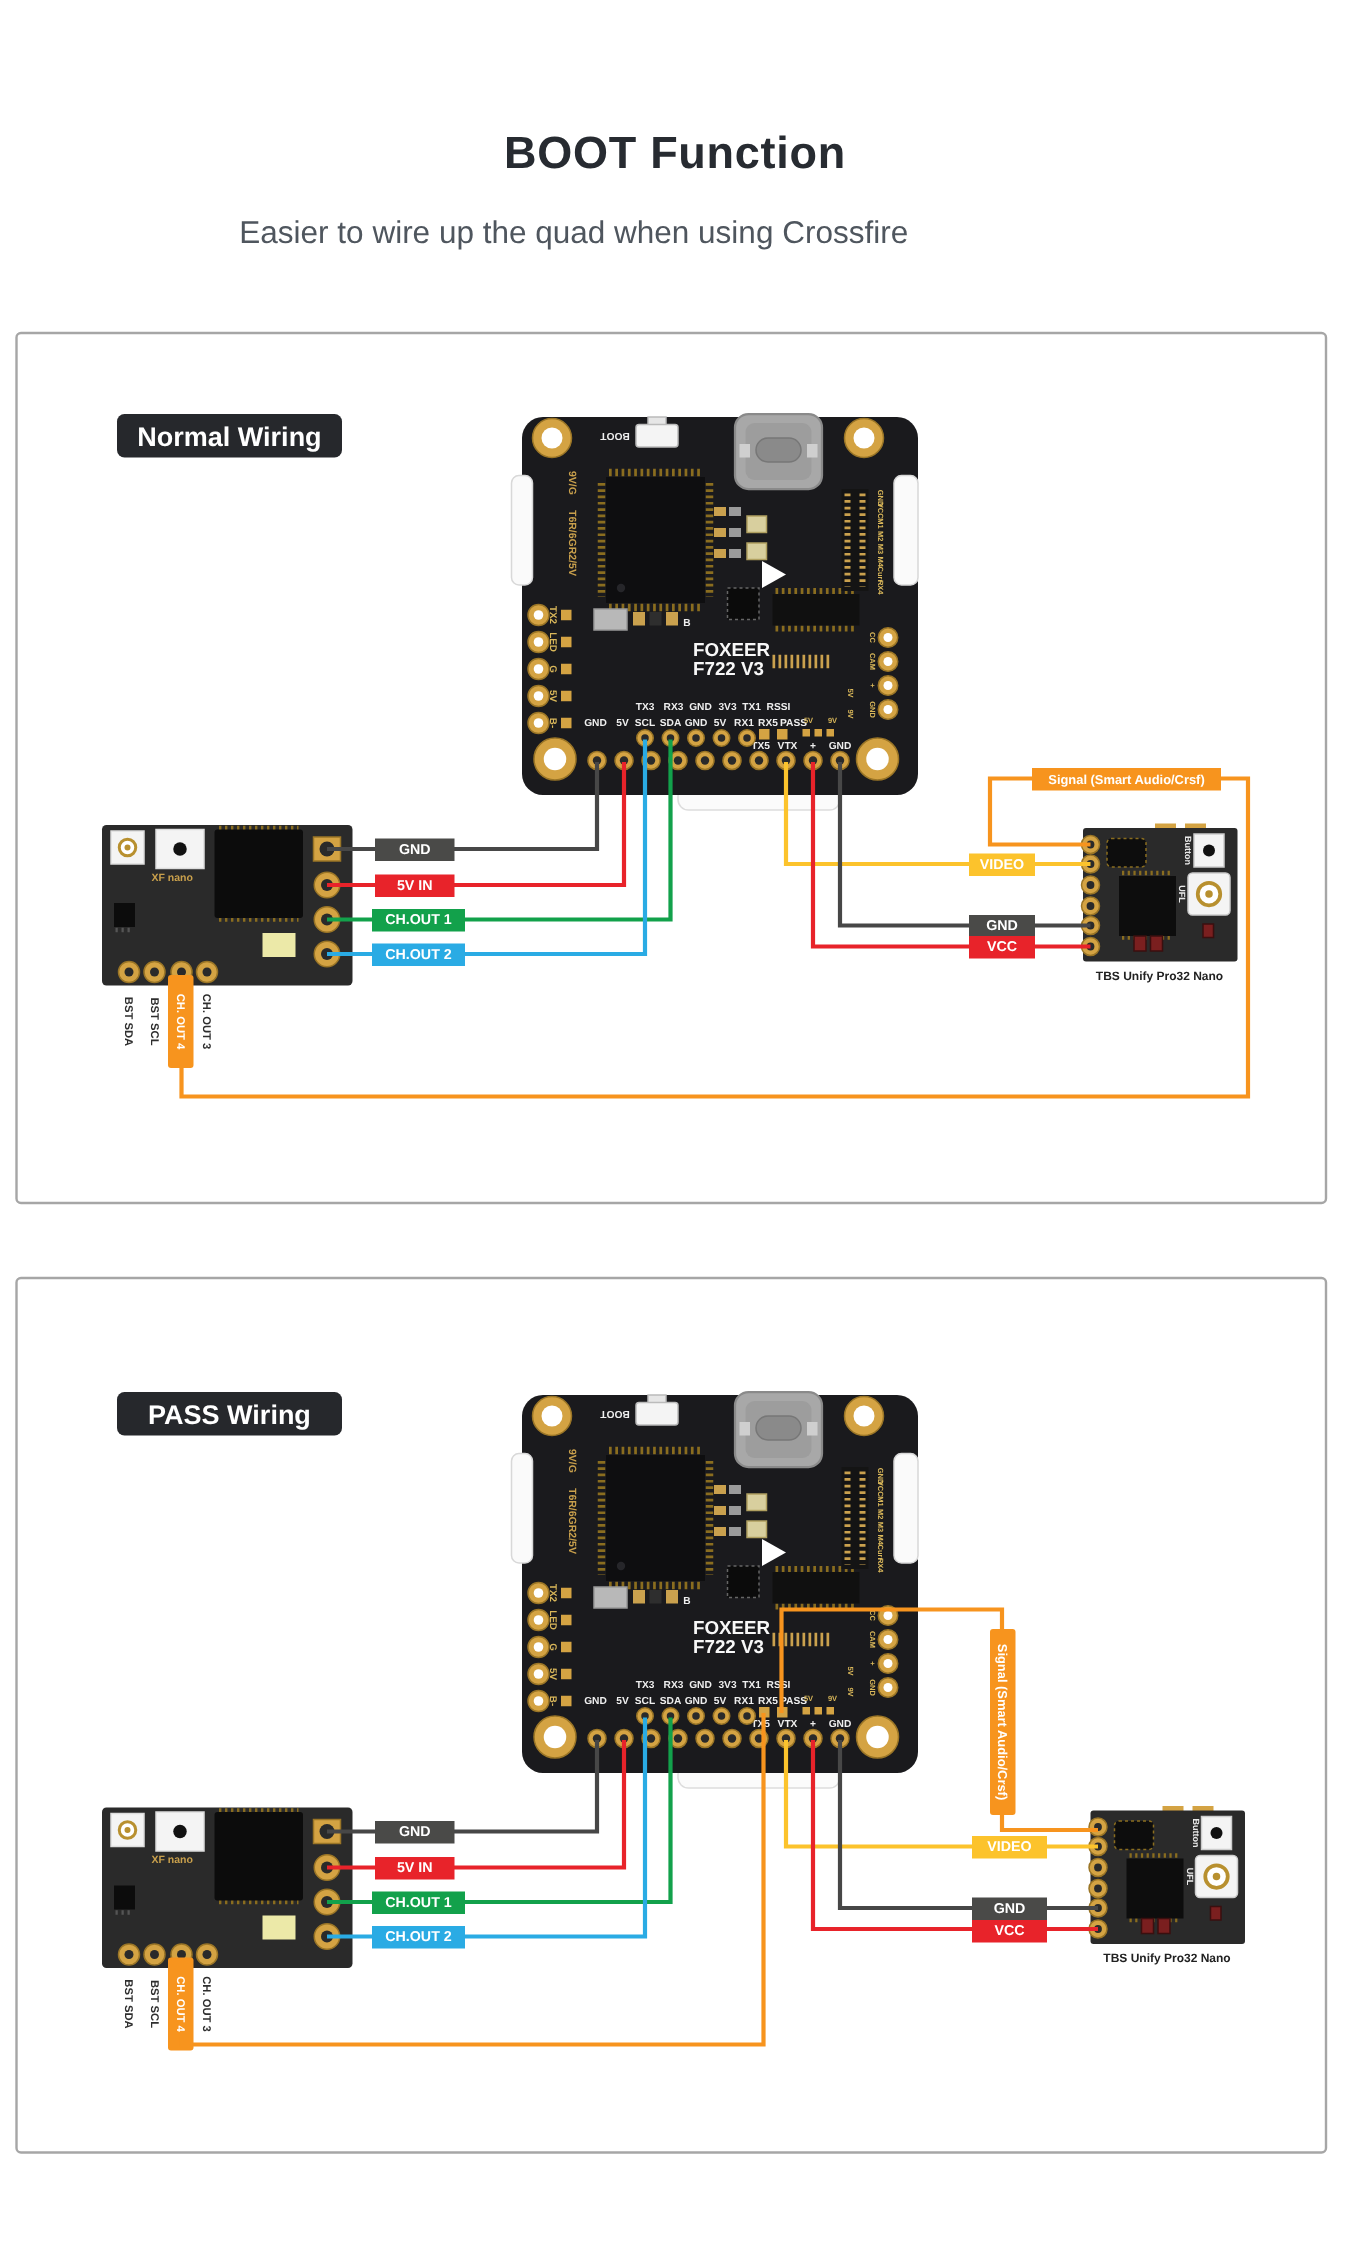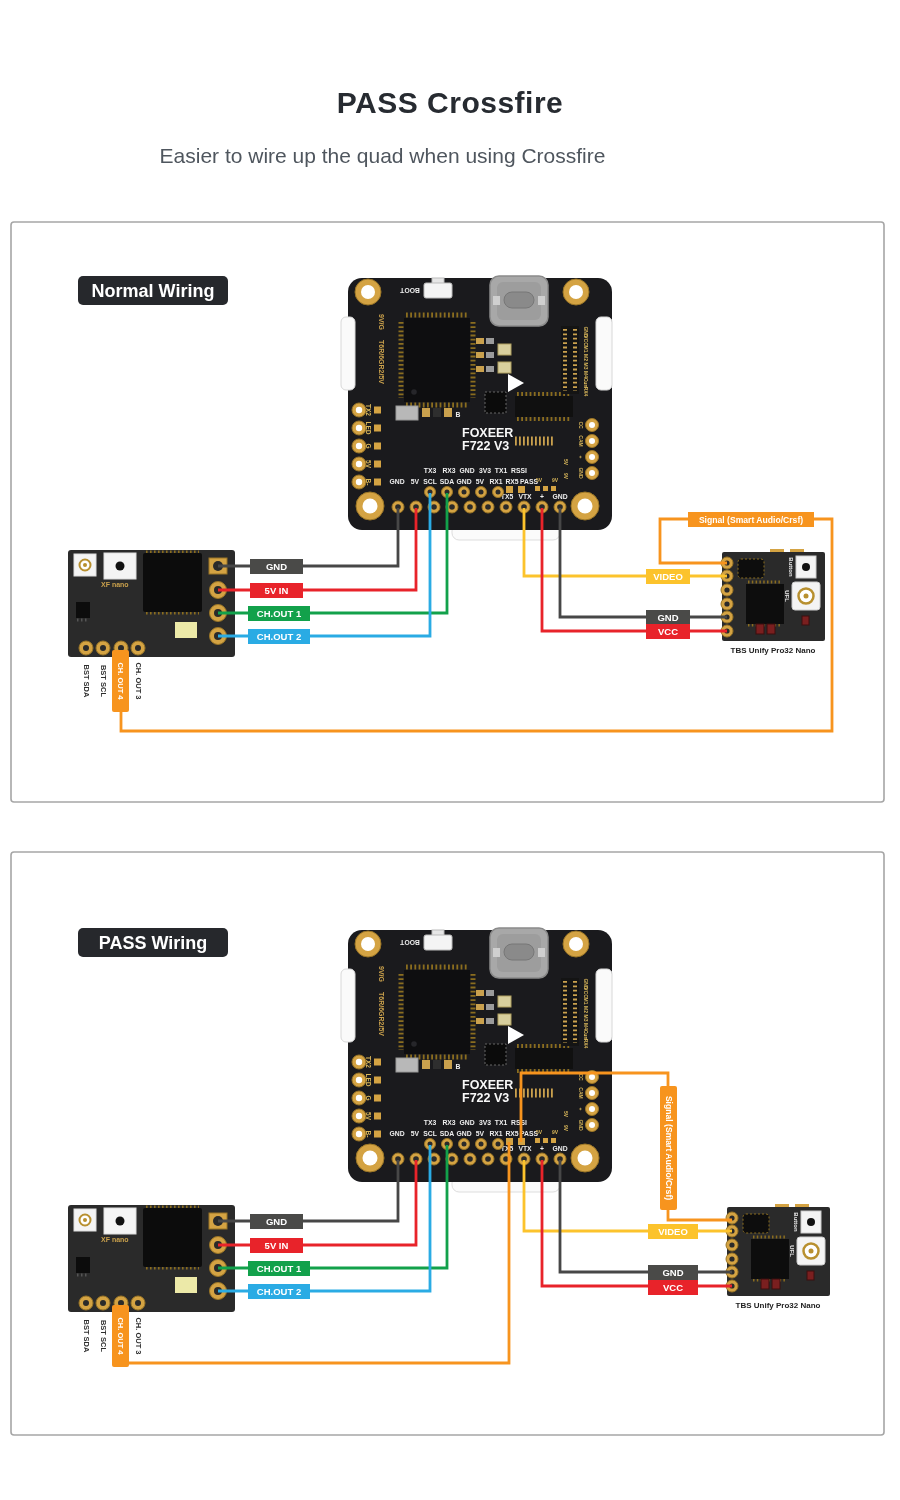--- a/index.html
+++ b/index.html
@@ -21,21 +21,21 @@
   .rxlbl{fill:#2e2e2e;font-size:7.5px;font-weight:700;text-anchor:middle;}
   .rxlblw{fill:#ffffff;font-size:7.5px;font-weight:700;text-anchor:middle;}
   .vtxlbl{fill:#e8e8e8;font-size:6px;font-weight:700;text-anchor:middle;}
   .caption{fill:#222222;font-size:8px;font-weight:700;text-anchor:middle;}
   .wire{fill:none;stroke-width:2.8;}
   .pad{fill:#d4a343;stroke:#9a7526;stroke-width:1;}
 </style>
 </head>
 <body>
 
-<h1 class="page-title">PASS Crossfire</h1>
+<h1 class="page-title">BOOT Function</h1>
 <p class="page-subtitle">Easier to wire up the quad when using Crossfire</p>
 
 <svg width="900" height="1500" viewBox="0 0 900 1500">
   <defs>
 
     <g id="fc-board-def">
       <rect x="104" y="246" width="108" height="16" rx="7" fill="#fbfbfb" stroke="#dddddd"></rect>
       <rect x="0" y="0" width="264" height="252" rx="14" fill="#1a1a1d"></rect>
       <rect x="-7" y="39" width="14" height="73" rx="5" fill="#fafafa" stroke="#d8d8d8"></rect>
       <rect x="248" y="39" width="16" height="73" rx="5" fill="#fafafa" stroke="#d8d8d8"></rect>

